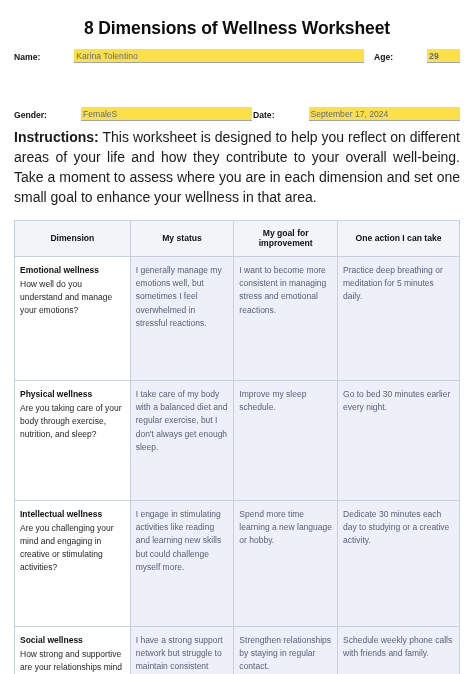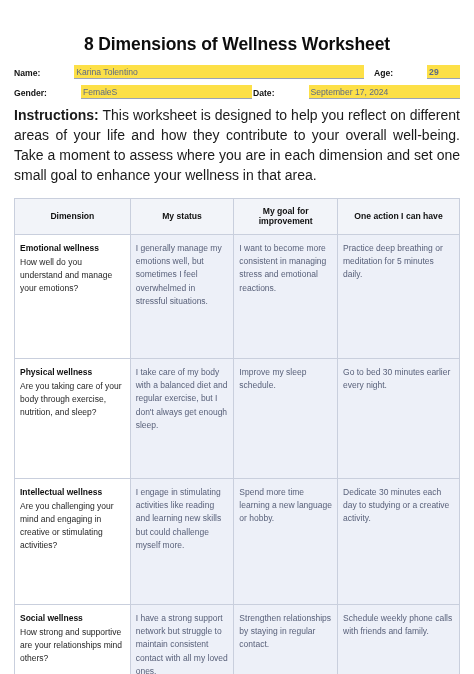--- a/index.html
+++ b/index.html
@@ -11,21 +11,21 @@
     width: 474px;
     height: 674px;
     overflow: hidden;
     font-family: "Liberation Sans", sans-serif;
     color: #1b1b1b;
   }
   .page {
     width: 474px;
     height: 674px;
     box-sizing: border-box;
-    padding: 30px 14px 0 14px;
+    padding: 14px 14px 0 14px;
     background: #ffffff;
     position: relative;
   }
   .doc-title {
     text-align: center;
     font-size: 17.5px;
     font-weight: bold;
     letter-spacing: -0.1px;
     color: #0d0d0d;
     margin: 4px 0 11px 0;
@@ -60,21 +60,21 @@
     border-bottom: 1px solid #9aa3b8;
     flex: 1 1 auto;
     min-width: 0;
     padding: 1px 2px 0 2px;
     white-space: nowrap;
     overflow: hidden;
   }
   .f-name  { flex: 1 1 auto; min-width: 0; }
   .f-age   { flex: 0 0 86px; margin-left: 10px; }
   .f-age .field-value { flex: 1 1 auto; font-weight: bold; }
-  .f-gender{ flex: 0 0 238px; }
+  .f-gender{ flex: 0 0 238px; margin-top: 38px; }
   .f-date  { flex: 1 1 auto; margin-left: 1px; min-width: 0; }
 
   
   .instructions {
     font-size: 14px;
     line-height: 1.42;
     color: #1b1b1b;
     text-align: justify;
     margin: 7px 0 12px 0;
   }
@@ -165,30 +165,30 @@
       <col class="c1">
         <col class="c2">
         <col class="c3">
         <col class="c4">
     </colgroup>
     <thead>
       <tr>
         <th>Dimension</th>
         <th>My status</th>
         <th>My goal for improvement</th>
-        <th>One action I can have</th>
+        <th>One action I can take</th>
       </tr>
     </thead>
     <tbody>
       <tr style="height: 124px;">
         <td class="cell-dim">
           <span class="dim-title">Emotional wellness</span>
           <span class="dim-q">How well do you understand and manage your emotions?</span>
         </td>
-        <td class="cell-ans">I generally manage my emotions well, but sometimes I feel overwhelmed in stressful situations.</td>
+        <td class="cell-ans">I generally manage my emotions well, but sometimes I feel overwhelmed in stressful reactions.</td>
         <td class="cell-ans">I want to become more consistent in managing stress and emotional reactions.</td>
         <td class="cell-ans">Practice deep breathing or meditation for 5 minutes daily.</td>
       </tr>
       <tr style="height: 120px;">
         <td class="cell-dim">
           <span class="dim-title">Physical wellness</span>
           <span class="dim-q">Are you taking care of your body through exercise, nutrition, and sleep?</span>
         </td>
         <td class="cell-ans">I take care of my body with a balanced diet and regular exercise, but I don't always get enough sleep.</td>
         <td class="cell-ans">Improve my sleep schedule.</td>

